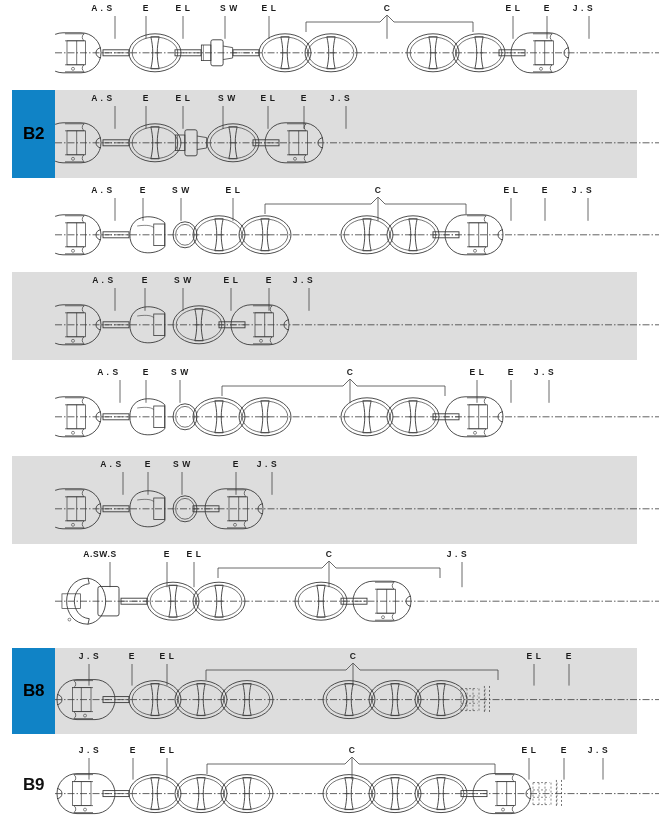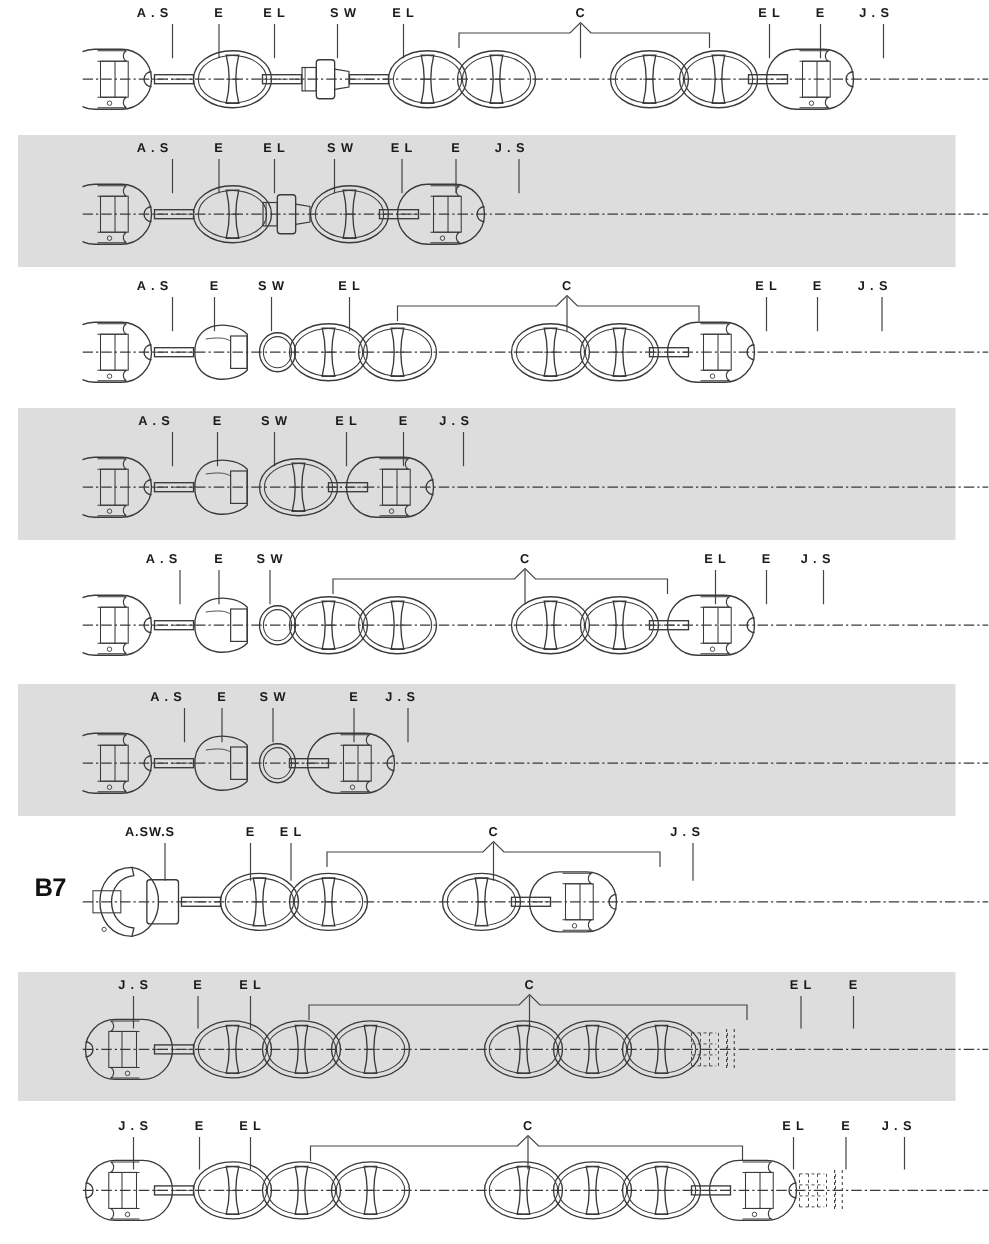--- a/index.html
+++ b/index.html
@@ -119,20 +119,21 @@
         <div class="lbl" style="left: 174px; top: 3px;">S W</div>
         <div class="lbl" style="left: 214px; top: 3px;">E L</div>
         <div class="lbl" style="left: 332px; top: 3px;">C</div>
         <div class="lbl" style="left: 458px; top: 3px;">E L</div>
         <div class="lbl" style="left: 492px; top: 3px;">E</div>
         <div class="lbl" style="left: 528px; top: 3px;">J . S</div>
       </div>
     </div>
     <div class="row" style="top: 90px; height: 88px;">
       <div class="band"></div>
+      <div class="rowlabel boxed">B2</div>
       <div class="diagram">
         <svg width="604" height="88" viewBox="0 0 604 88">
           <line x1="60" y1="16" x2="60" y2="38.8" stroke="#444" stroke-width="0.8"></line>
           <line x1="91" y1="16" x2="91" y2="38.8" stroke="#444" stroke-width="0.8"></line>
           <line x1="128" y1="16" x2="128" y2="38.8" stroke="#444" stroke-width="0.8"></line>
           <line x1="168" y1="16" x2="168" y2="38.8" stroke="#444" stroke-width="0.8"></line>
           <line x1="213" y1="16" x2="213" y2="38.8" stroke="#444" stroke-width="0.8"></line>
           <line x1="249" y1="16" x2="249" y2="38.8" stroke="#444" stroke-width="0.8"></line>
           <line x1="291" y1="16" x2="291" y2="38.8" stroke="#444" stroke-width="0.8"></line>
           <g>
@@ -440,21 +441,20 @@
         </svg>
         <div class="lbl" style="left: 56px; top: 3px;">A . S</div>
         <div class="lbl" style="left: 93px; top: 3px;">E</div>
         <div class="lbl" style="left: 127px; top: 3px;">S W</div>
         <div class="lbl" style="left: 181px; top: 3px;">E</div>
         <div class="lbl" style="left: 212px; top: 3px;">J . S</div>
       </div>
     </div>
     <div class="row" style="top: 546px; height: 92px;">
       <div class="band white"></div>
-      <div class="rowlabel">B7</div>
       <div class="diagram">
         <svg width="604" height="92" viewBox="0 0 604 92">
           <line x1="55" y1="16" x2="55" y2="41.199999999999996" stroke="#444" stroke-width="0.8"></line>
           <line x1="112" y1="16" x2="112" y2="41.199999999999996" stroke="#444" stroke-width="0.8"></line>
           <line x1="139" y1="16" x2="139" y2="41.199999999999996" stroke="#444" stroke-width="0.8"></line>
           <line x1="274" y1="16" x2="274" y2="41.199999999999996" stroke="#444" stroke-width="0.8"></line>
           <line x1="407" y1="16" x2="407" y2="41.199999999999996" stroke="#444" stroke-width="0.8"></line>
           <path d="M 163 32 L 163 22 L 267 22 L 274 15
              L 281 22 L 385 22 L 385 32" fill="none" stroke="#444" stroke-width="0.8"></path>
           <g>
@@ -498,20 +498,21 @@
         </svg>
         <div class="lbl" style="left: 45px; top: 3px;">A.SW.S</div>
         <div class="lbl" style="left: 112px; top: 3px;">E</div>
         <div class="lbl" style="left: 139px; top: 3px;">E L</div>
         <div class="lbl" style="left: 274px; top: 3px;">C</div>
         <div class="lbl" style="left: 402px; top: 3px;">J . S</div>
       </div>
     </div>
     <div class="row" style="top: 648px; height: 86px;">
       <div class="band"></div>
+      <div class="rowlabel boxed">B8</div>
       <div class="diagram">
         <svg width="604" height="86" viewBox="0 0 604 86">
           <line x1="34" y1="16" x2="34" y2="37.6" stroke="#444" stroke-width="0.8"></line>
           <line x1="77" y1="16" x2="77" y2="37.6" stroke="#444" stroke-width="0.8"></line>
           <line x1="112" y1="16" x2="112" y2="37.6" stroke="#444" stroke-width="0.8"></line>
           <line x1="298" y1="16" x2="298" y2="37.6" stroke="#444" stroke-width="0.8"></line>
           <line x1="479" y1="16" x2="479" y2="37.6" stroke="#444" stroke-width="0.8"></line>
           <line x1="514" y1="16" x2="514" y2="37.6" stroke="#444" stroke-width="0.8"></line>
           <path d="M 151 32 L 151 22 L 291 22 L 298 15
              L 305 22 L 443 22 L 443 32" fill="none" stroke="#444" stroke-width="0.8"></path>
@@ -575,20 +576,21 @@
         <div class="lbl" style="left: 34px; top: 3px;">J . S</div>
         <div class="lbl" style="left: 77px; top: 3px;">E</div>
         <div class="lbl" style="left: 112px; top: 3px;">E L</div>
         <div class="lbl" style="left: 298px; top: 3px;">C</div>
         <div class="lbl" style="left: 479px; top: 3px;">E L</div>
         <div class="lbl" style="left: 514px; top: 3px;">E</div>
       </div>
     </div>
     <div class="row" style="top: 742px; height: 86px;">
       <div class="band white"></div>
+      <div class="rowlabel">B9</div>
       <div class="diagram">
         <svg width="604" height="86" viewBox="0 0 604 86">
           <line x1="34" y1="16" x2="34" y2="37.6" stroke="#444" stroke-width="0.8"></line>
           <line x1="78" y1="16" x2="78" y2="37.6" stroke="#444" stroke-width="0.8"></line>
           <line x1="112" y1="16" x2="112" y2="37.6" stroke="#444" stroke-width="0.8"></line>
           <line x1="297" y1="16" x2="297" y2="37.6" stroke="#444" stroke-width="0.8"></line>
           <line x1="474" y1="16" x2="474" y2="37.6" stroke="#444" stroke-width="0.8"></line>
           <line x1="509" y1="16" x2="509" y2="37.6" stroke="#444" stroke-width="0.8"></line>
           <line x1="548" y1="16" x2="548" y2="37.6" stroke="#444" stroke-width="0.8"></line>
           <path d="M 152 32 L 152 22 L 290 22 L 297 15

